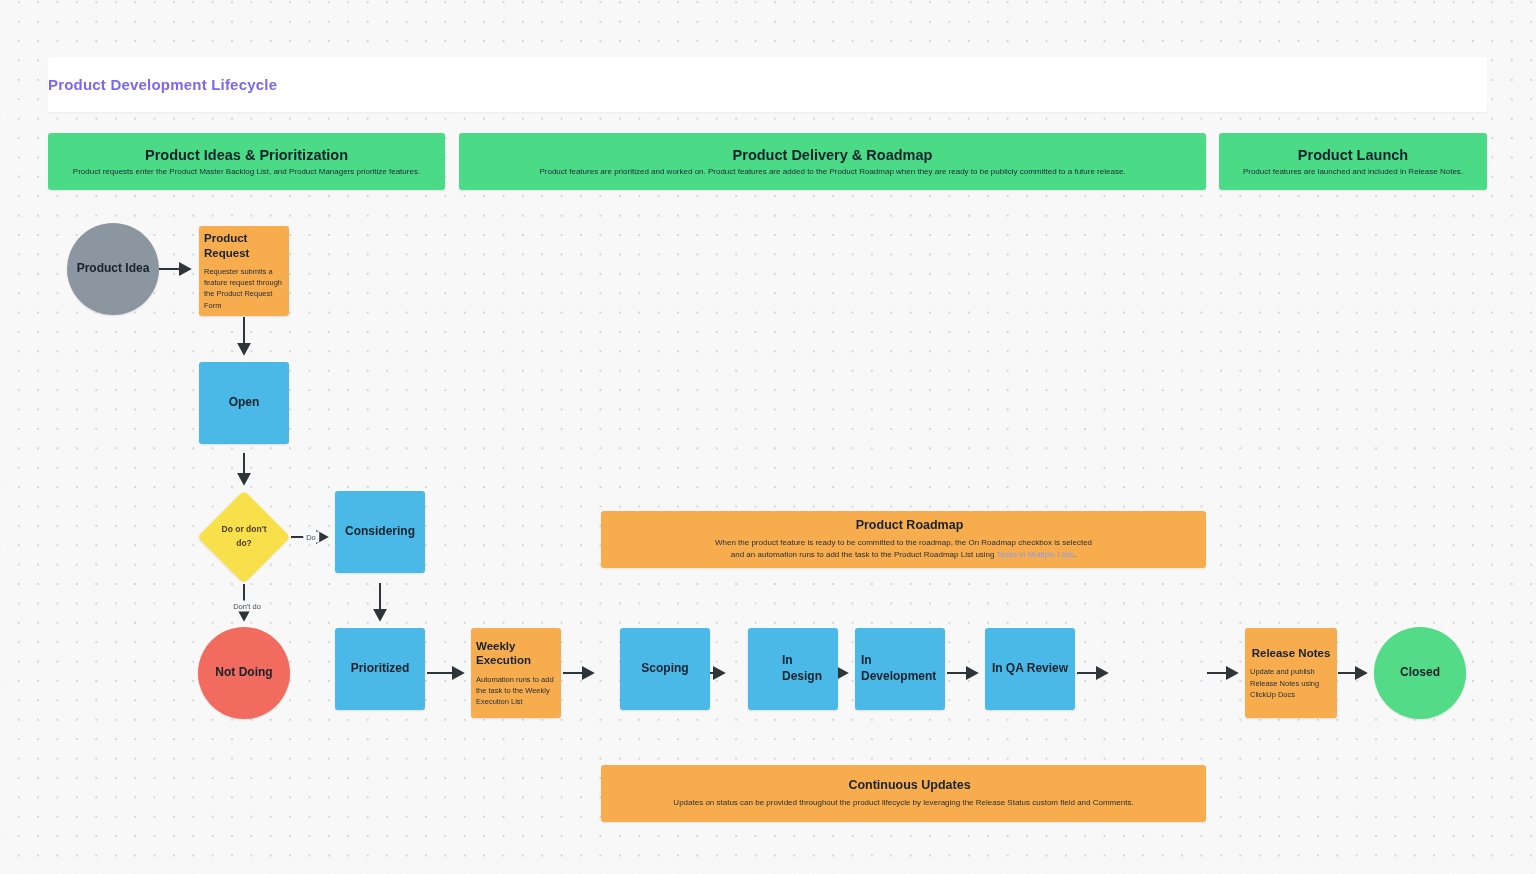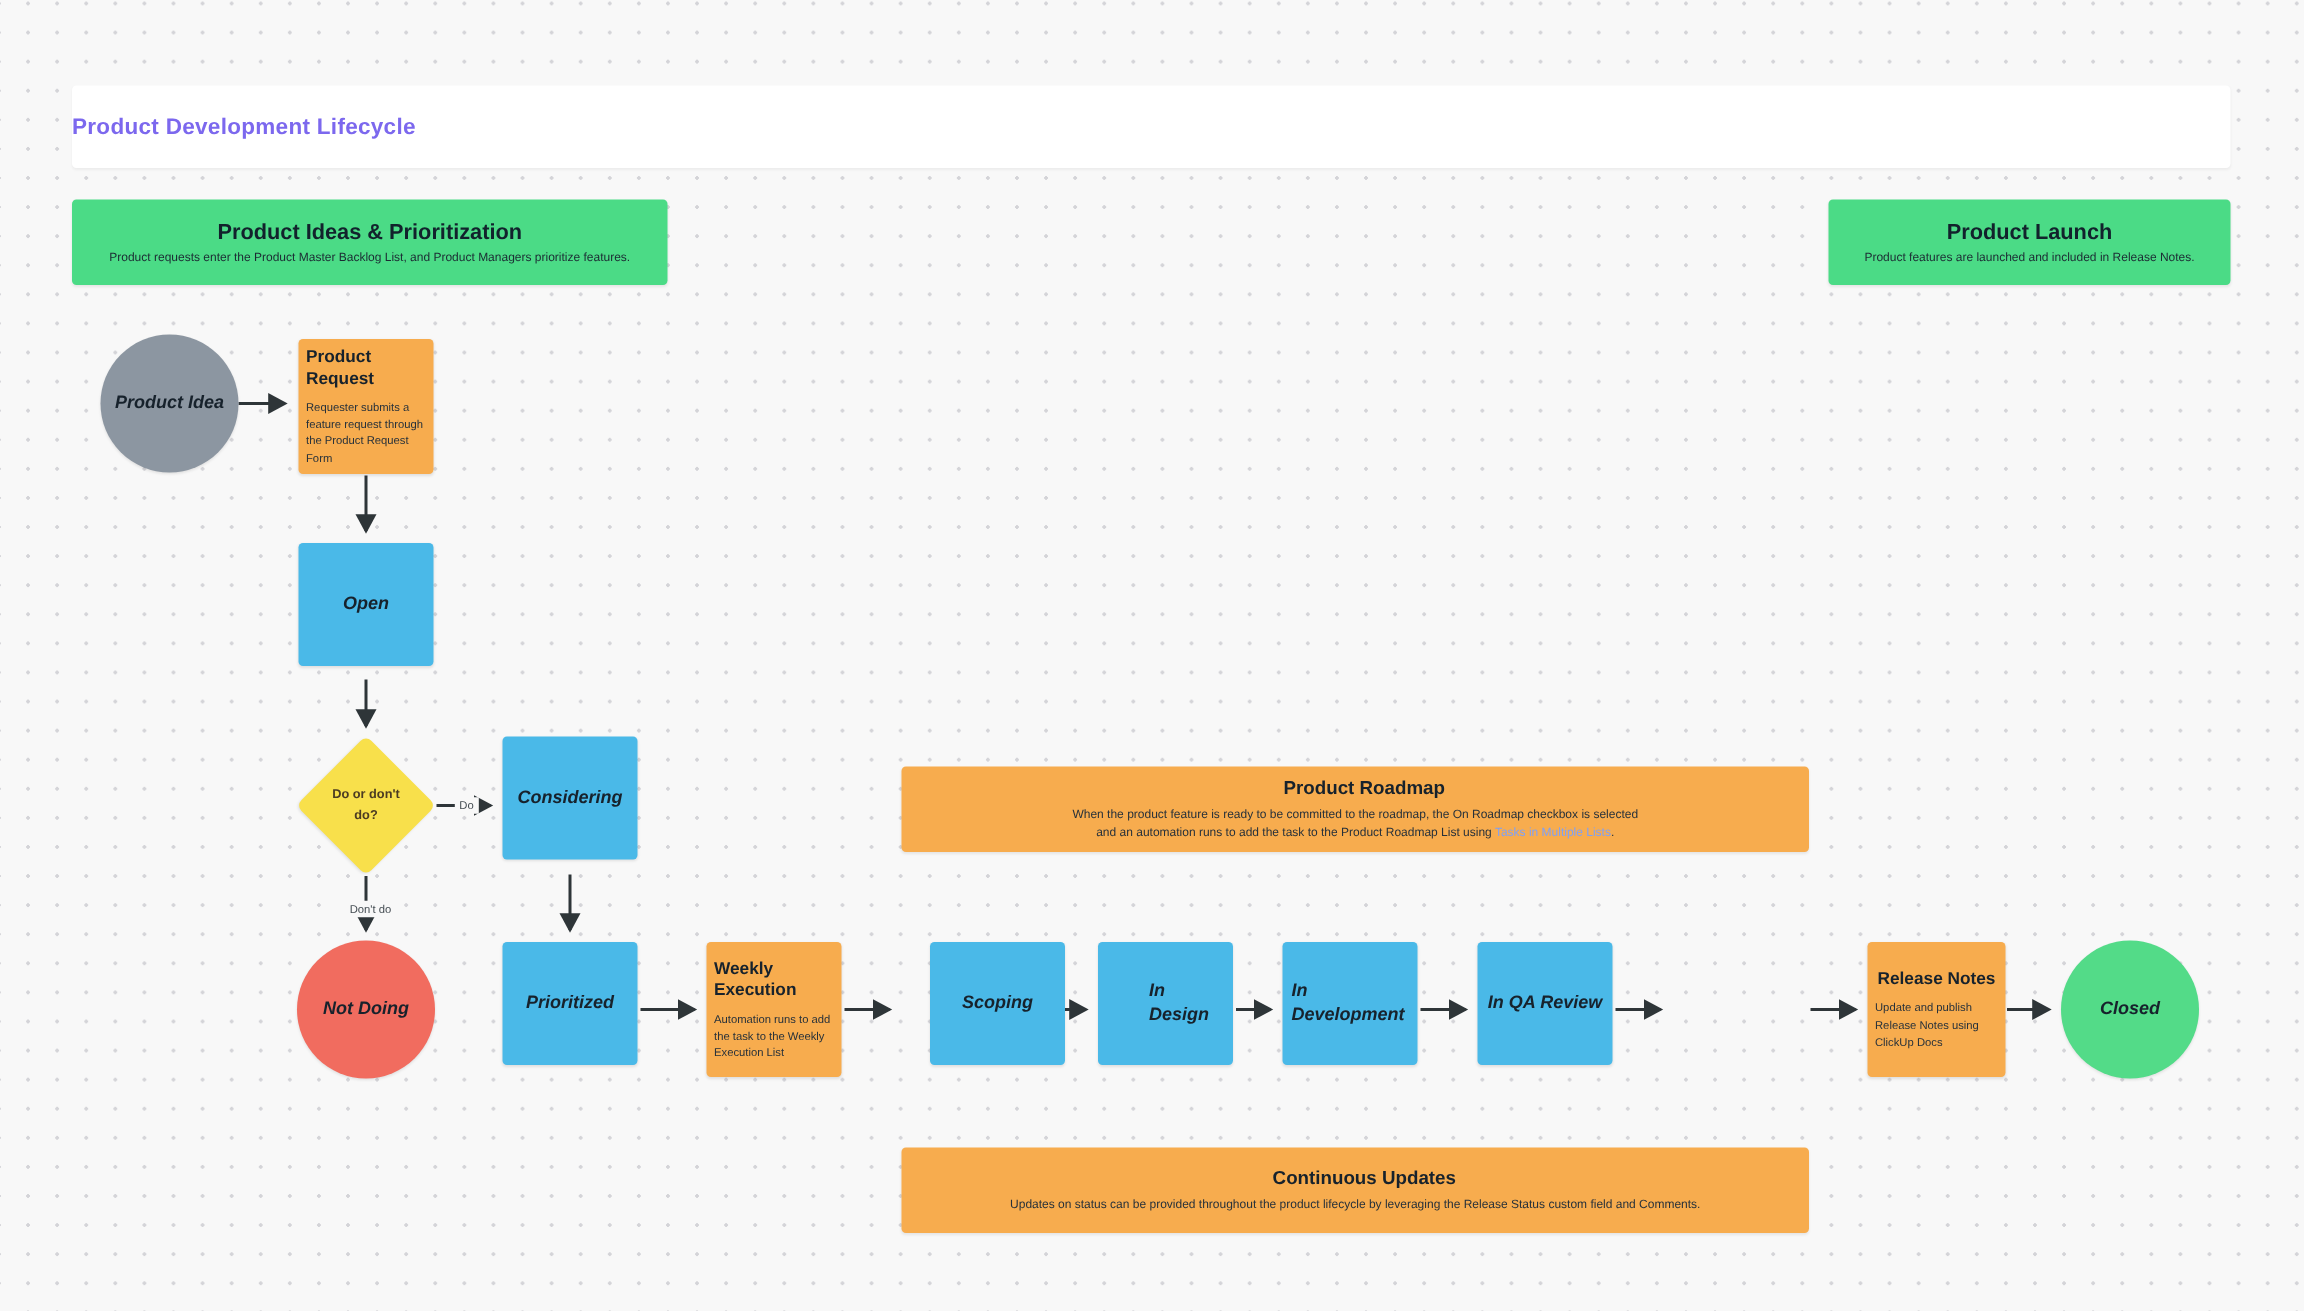--- a/index.html
+++ b/index.html
@@ -35,21 +35,21 @@
     box-shadow: 0 1px 2px rgba(0,0,0,0.08);
   }
   .phase-title { font-size: 14.5px; font-weight: bold; color: #12222c; }
   .phase-desc  { font-size: 8px; color: #1c2b33; }
 
   .node {
     position: absolute; display: flex; align-items: center; justify-content: center;
     box-shadow: 0 1px 2px rgba(0,0,0,0.10);
   }
   .sq { width: 90px; height: 82px; background: var(--blue, #4ab9e8); border-radius: 3px; }
-  .node-label { font-size: 12px; font-weight: bold; padding: 0 6px; line-height: 1.3; font-style: italic; }
+  .node-label { font-size: 12px; font-weight: bold; padding: 0 6px; line-height: 1.3; }
   .circle { width: 92px; height: 92px; border-radius: 50%; }
   .circle.gray   { background: var(--gray, #8c96a1); }
   .circle.red    { background: var(--red, #f16c5f); }
   .circle.green  { background: var(--closed-green, #53db88); }
 
   .note {
     width: 90px; height: 90px; background: var(--orange, #f7ac4e); border-radius: 3px;
     flex-direction: column; gap: 6px; padding: 5px;
   }
   .note-title { font-size: 11.5px; font-weight: bold; line-height: 1.25; }
@@ -114,20 +114,24 @@
   </svg>
 
   <div class="title-bar">
     <span class="page-title">Product Development Lifecycle</span>
   </div>
 
   <div class="phase" style="left:48px;width:397px;">
     <div class="phase-title">Product Ideas &amp; Prioritization</div>
     <div class="phase-desc">Product requests enter the Product Master Backlog List, and Product Managers prioritize features.</div>
   </div>
+  <div class="phase" style="left:459px;width:747px;">
+    <div class="phase-title">Product Delivery &amp; Roadmap</div>
+    <div class="phase-desc">Product features are prioritized and worked on. Product features are added to the Product Roadmap when they are ready to be publicly committed to a future release.</div>
+  </div>
   <div class="phase" style="left:1219px;width:268px;">
     <div class="phase-title">Product Launch</div>
     <div class="phase-desc">Product features are launched and included in Release Notes.</div>
   </div>
 
   <div class="node circle gray" style="left:67px;top:223px;">
     <span class="node-label">Product Idea</span>
   </div>
 
   <div class="node note" style="left:199px;top:226px;">
@@ -156,21 +160,21 @@
 
   <div class="node note" style="left:471px;top:628px;">
     <div class="note-title">Weekly Execution</div>
     <div class="note-body">Automation runs to add the task to the Weekly Execution List</div>
   </div>
 
   <div class="node sq" style="left:620px;top:628px;">
     <span class="node-label">Scoping</span>
   </div>
 
-  <div class="node sq" style="left:732px;top:628px;padding-left:28px;">
+  <div class="node sq" style="left:748px;top:628px;padding-left:28px;">
     <span class="node-label">In Design</span>
   </div>
 
   <div class="node sq" style="left:985px;top:628px;">
     <span class="node-label">In QA Review</span>
   </div>
 
   <div class="node sq" style="left:855px;top:628px;">
     <span class="node-label">In Development</span>
   </div>

